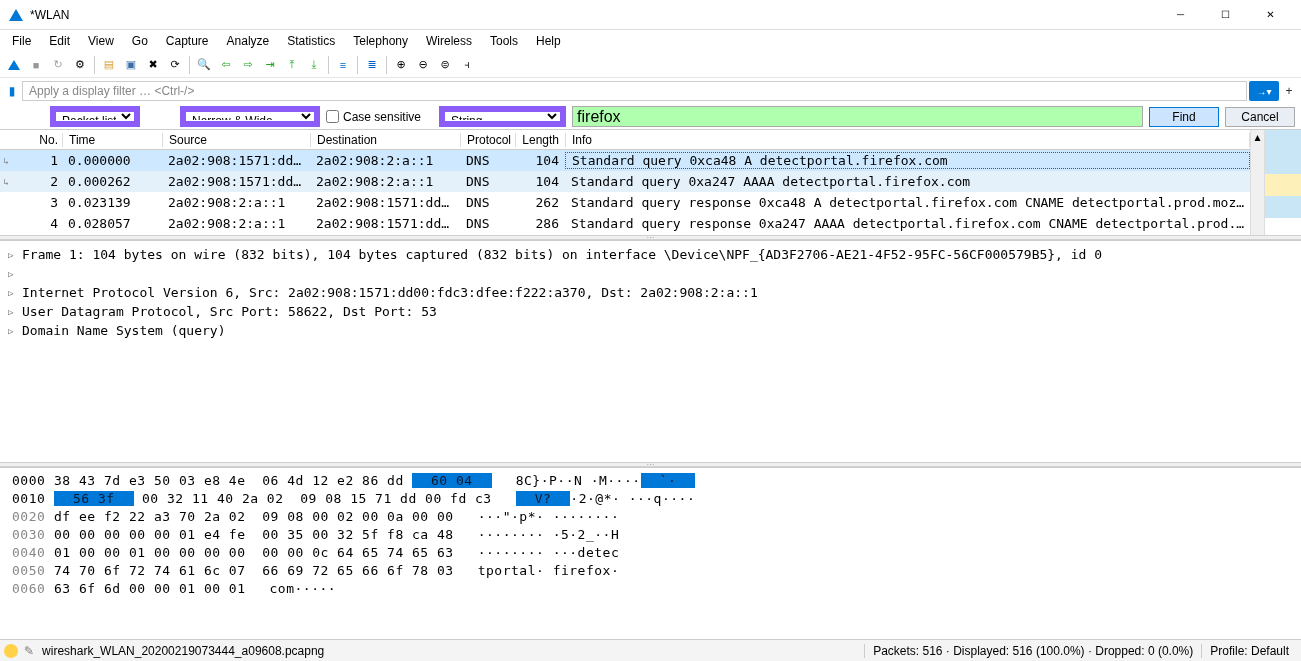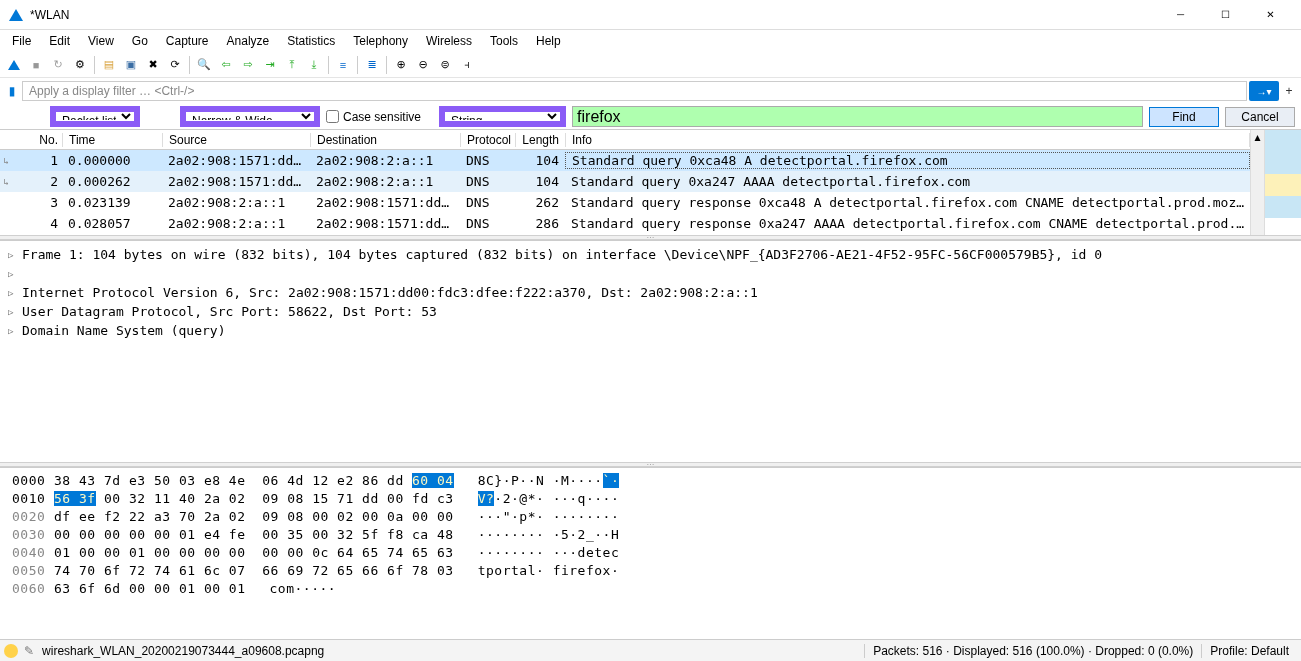--- a/index.html
+++ b/index.html
@@ -52,21 +52,21 @@
 .scroller { width: 17px; background:#f0f0f0; border-left:1px solid #ddd;}
 .tree { border-top: 1px solid #ccc; padding: 4px 8px; font-family: Consolas, monospace; font-size: 13px; height: 222px; }
 .tree .line { display:flex; align-items:center; height: 19px; }
 .tree .chev { width: 14px; color: #666; font-size: 9px; }
 .hex { border-top: 1px solid #ccc; padding: 4px 0 4px 12px; font-family: Consolas, monospace; font-size: 13px; height: 148px; letter-spacing: 0.5px;}
 .hex .row { height: 18px; line-height:18px; white-space: pre; }
 .hex .off { color: #888; display:inline-block; width: 42px; }
 .hex .off.cur { color: #000; }
 .hex .bytes { display:inline-block; }
 .hex .ascii { display:inline-block; margin-left: 24px; }
-.hex .hl { background: #0078d7; color: #fef9c3; padding: 0 0;}
+.hex .hl { background: #0078d7; color: #0f172a; padding: 0 19px;}
 .statusbar { height: 22px; border-top: 1px solid #ccc; display: flex; align-items: center; padding: 0 4px; font-size: 12px; background: #f4f4f4;}
 .statusbar .sbpart { padding: 0 8px; border-right: 1px solid #ccc; }
 .statusbar .sbpart.noborder { border-right:none;}
 .statusbar .flex { flex: 1; }
 .divider { height: 5px; background: #f0f0f0; border-top:1px solid #d0d0d0; border-bottom:1px solid #d0d0d0; text-align:center; font-size:8px; color:#999; line-height:3px;}
 input[type=checkbox]{ width:13px; height:13px; }
 </style>
 </head>
 <body>
 

